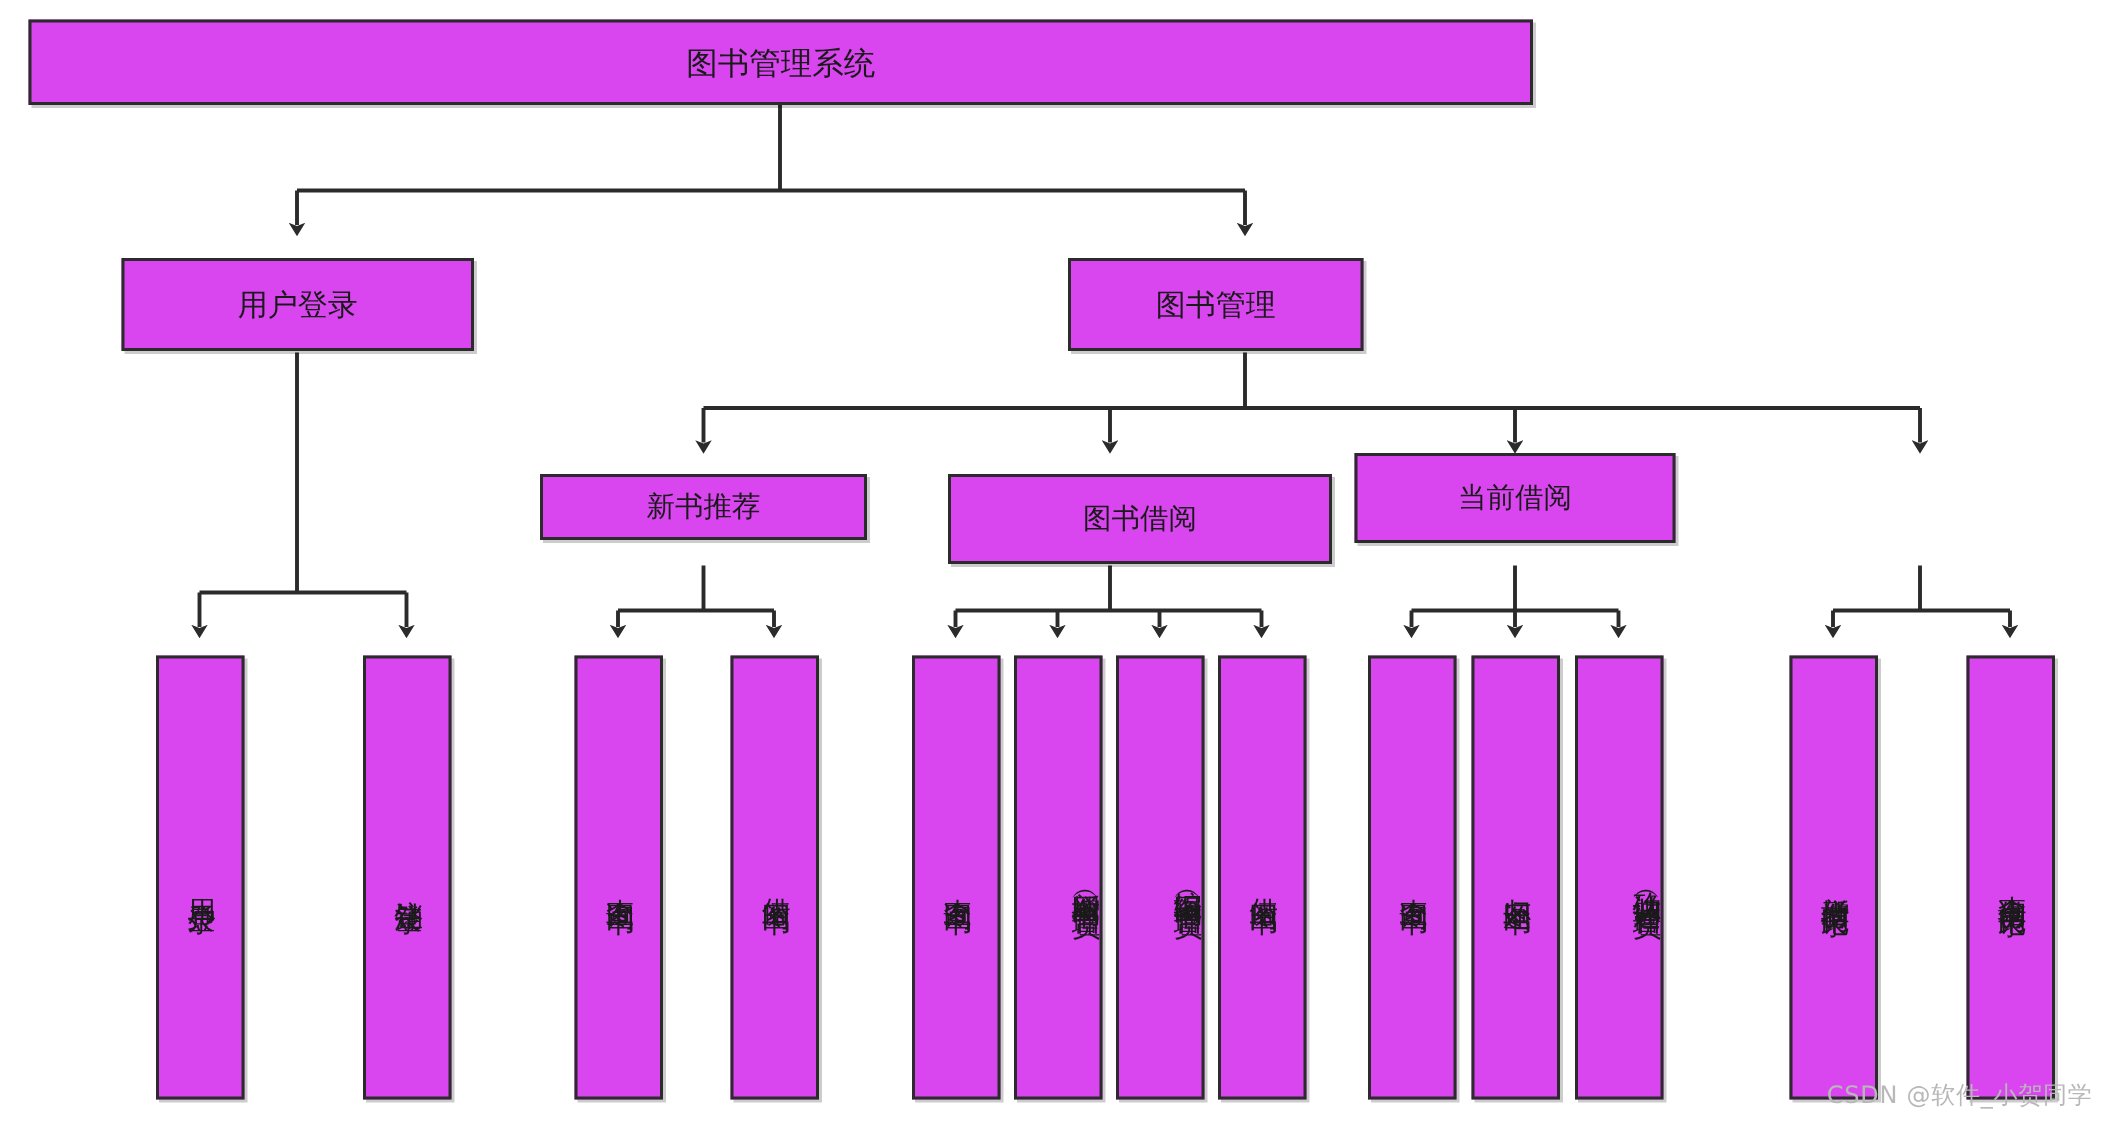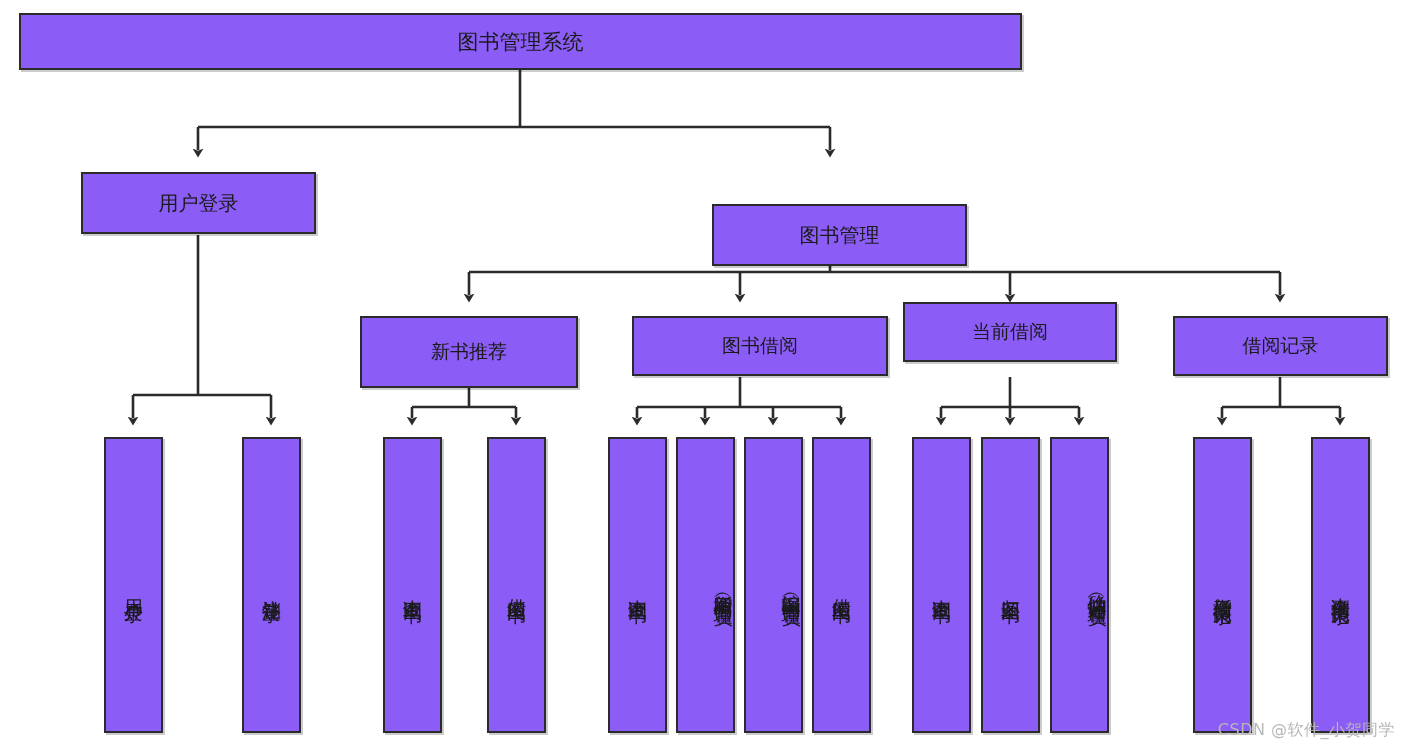--- a/index.html
+++ b/index.html
@@ -14,21 +14,21 @@
     position: relative;
     width: 1405px;
     height: 747px;
     background: #ffffff;
     overflow: hidden;
   }
   .node {
     position: absolute;
     box-sizing: border-box;
     border: 2px solid #2b2b2b;
-    background: #8b5cf6;
+    background: #d946ef;
     display: flex;
     align-items: center;
     justify-content: center;
     color: #1a1a1a;
     box-shadow: 2px 2px 0 rgba(0,0,0,0.20);
   }
   .node.root {
     font-size: 21px;
   }
   .node.lvl2 {
@@ -124,35 +124,32 @@
     </g>
   </svg>
 
   <div class="node root" style="left:19px; top:13px; width:1003px; height:57px;">
     <span>图书管理系统</span>
   </div>
 
   <div class="node lvl2" style="left:81px; top:172px; width:235px; height:62px;">
     <span>用户登录</span>
   </div>
-  <div class="node lvl2" style="left:712px; top:172px; width:255px; height:62px;margin-top:32px;">
+  <div class="node lvl2" style="left:712px; top:172px; width:197px; height:62px;">
     <span>图书管理</span>
   </div>
 
-  <div class="node lvl3" style="left:360px; top:316px; width:218px; height:72px;">
+  <div class="node lvl3" style="left:360px; top:316px; width:218px; height:44px;">
     <span>新书推荐</span>
   </div>
   <div class="node lvl3" style="left:632px; top:316px; width:256px; height:60px;">
     <span>图书借阅</span>
   </div>
   <div class="node lvl3" style="left:903px; top:302px; width:214px; height:60px;">
     <span>当前借阅</span>
-  </div>
-  <div class="node lvl3" style="left:1173px; top:316px; width:215px; height:60px;">
-    <span>借阅记录</span>
   </div>
 
   <div class="node leaf centered" style="left:104px; top:437px; width:59px; height:296px;">
     <span>用户登录</span>
   </div>
   <div class="node leaf centered" style="left:242px; top:437px; width:59px; height:296px;">
     <span>注销登录</span>
   </div>
 
   <div class="node leaf centered" style="left:383px; top:437px; width:59px; height:296px;">

